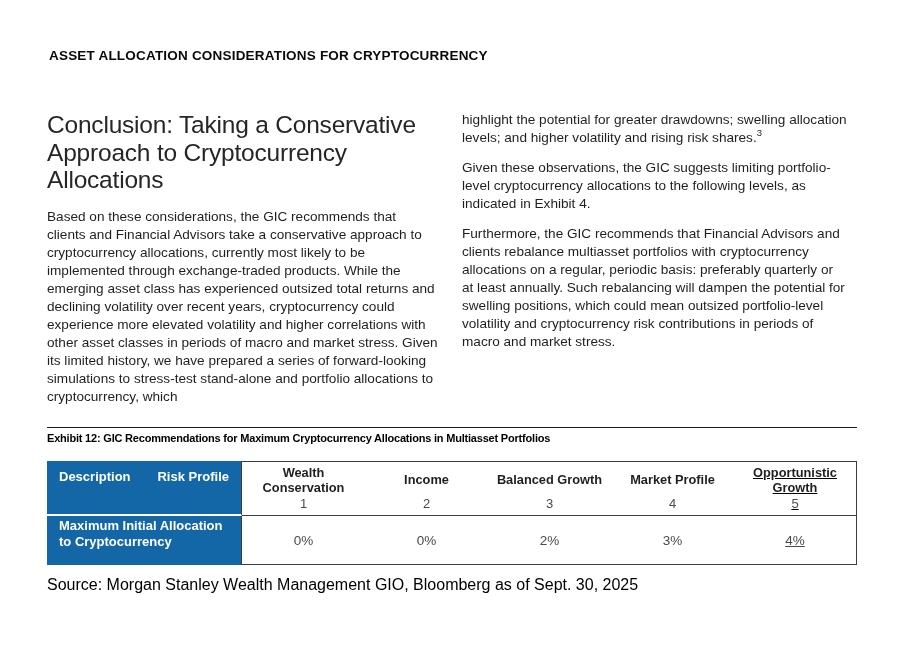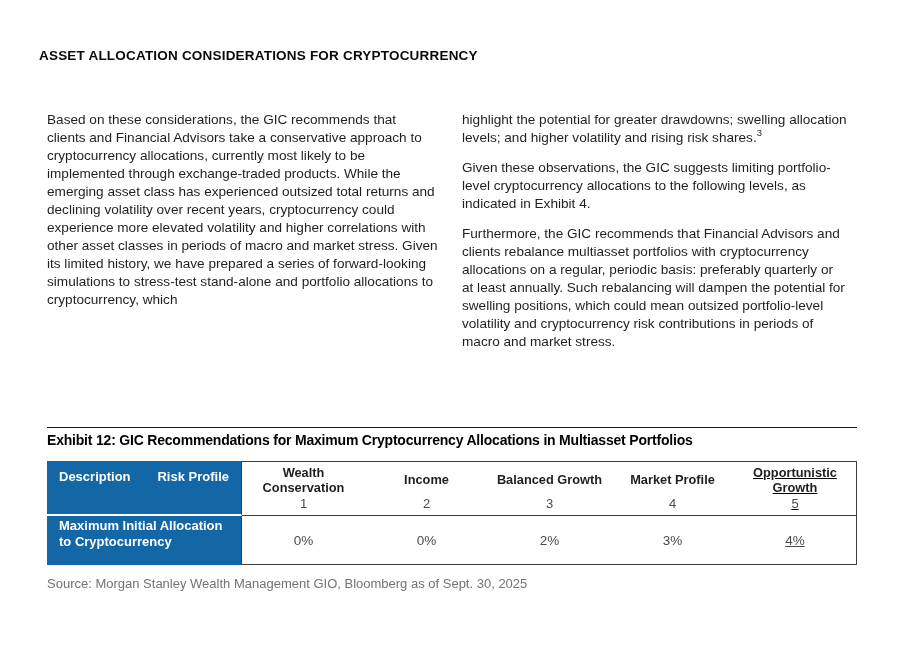--- a/index.html
+++ b/index.html
@@ -10,21 +10,21 @@
   }
   .page {
     position: relative;
     width: 905px;
     height: 664px;
     background: #ffffff;
     overflow: hidden;
   }
   .kicker {
     position: absolute;
-    left: 39px;
+    left: 49px;
     top: 48px;
     font-size: 13.5px;
     font-weight: bold;
     letter-spacing: 0.2px;
     color: #0a0a0a;
   }
   .columns {
     position: absolute;
     left: 47px;
     top: 111px;
@@ -61,21 +61,21 @@
     height: 0;
     border: 0;
     border-top: 1.6px solid #1a1a1a;
     margin: 0;
   }
   .exhibit-title {
     position: absolute;
     left: 47px;
     top: 432px;
     width: 810px;
-    font-size: 14px;
+    font-size: 11px;
     font-weight: bold;
     letter-spacing: -0.2px;
     color: #000000;
   }
   .alloc-table {
     position: absolute;
     left: 47px;
     top: 461px;
     width: 810px;
     display: grid;
@@ -138,33 +138,34 @@
     justify-content: center;
     font-size: 13.5px;
     color: #4a4a4a;
     border-bottom: 1.6px solid #3d3d3d;
     background: #ffffff;
   }
   .source-line {
     position: absolute;
     left: 47px;
     top: 576px;
-    font-size: 13px;
-    color: #737373;
+    font-size: 16px;
+    color: #000000;
   }
 </style>
 </head>
 <body>
 
 <div class="page">
 
   <div class="kicker">ASSET ALLOCATION CONSIDERATIONS FOR CRYPTOCURRENCY</div>
 
   <div class="columns">
     <div class="col-left">
+      <h1 class="title">Conclusion: Taking a Conservative Approach to Cryptocurrency Allocations</h1>
       <p class="body-p">Based on these considerations, the GIC recommends that clients and Financial Advisors take a conservative approach to cryptocurrency allocations, currently most likely to be implemented through exchange-traded products. While the emerging asset class has experienced outsized total returns and declining volatility over recent years, cryptocurrency could experience more elevated volatility and higher correlations with other asset classes in periods of macro and market stress. Given its limited history, we have prepared a series of forward-looking simulations to stress-test stand-alone and portfolio allocations to cryptocurrency, which</p>
     </div>
     <div class="col-right">
       <p class="body-p"><span>highlight the potential for greater drawdowns; swelling allocation levels; and higher volatility and rising risk shares.</span><sup class="fn">3</sup></p>
       <p class="body-p">Given these observations, the GIC suggests limiting portfolio-level cryptocurrency allocations to the following levels, as indicated in Exhibit 4.</p>
       <p class="body-p">Furthermore, the GIC recommends that Financial Advisors and clients rebalance multiasset portfolios with cryptocurrency allocations on a regular, periodic basis: preferably quarterly or at least annually. Such rebalancing will dampen the potential for swelling positions, which could mean outsized portfolio-level volatility and cryptocurrency risk contributions in periods of macro and market stress.</p>
     </div>
   </div>
 
   <hr class="exhibit-rule">

